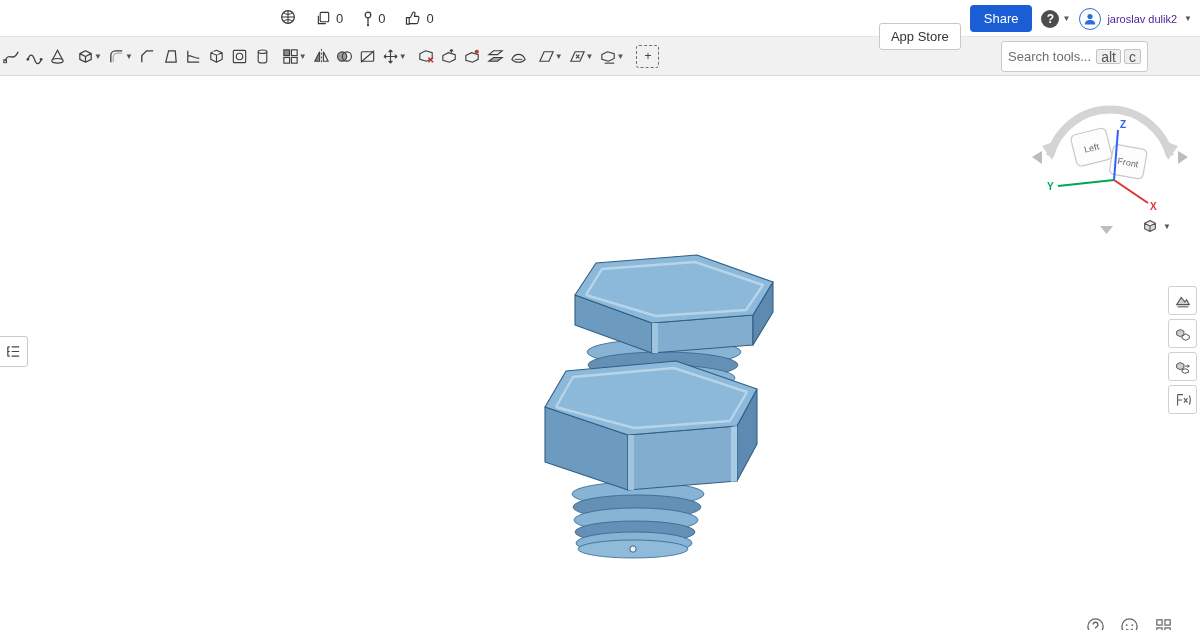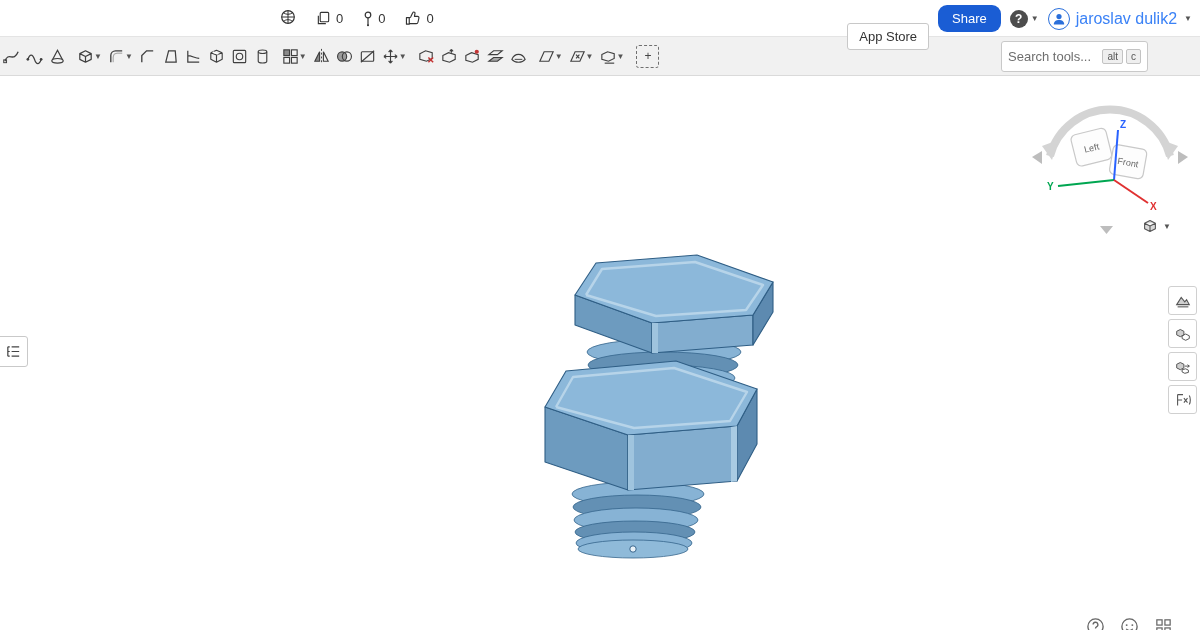--- a/index.html
+++ b/index.html
@@ -10,44 +10,44 @@
   .topbar { position:relative; height:37px; background:#fff; border-bottom:1px solid #e4e4e4; }
   .tb-left { position:absolute; left:0; top:0; height:37px; display:flex; align-items:center; gap:9px; padding-left:2px; }
   .doc-title { font-size:15px; font-weight:bold; color:#111; white-space:nowrap; }
   .ws-name { font-size:13px; color:#6b6b6b; }
   .folder { display:flex; align-items:center; gap:5px; font-size:13px; color:#4a4a4a; }
   .tb-center { position:absolute; left:280px; top:0; height:37px; display:flex; align-items:center; gap:20px; }
   .cnt { display:flex; align-items:center; gap:5px; font-size:13px; color:#333; }
   .tb-right { position:absolute; right:8px; top:0; height:37px; display:flex; align-items:center; gap:9px; }
   .btn-outline { height:27px; padding:0 11px; background:#fff; border:1px solid #c8c8c8; border-radius:3px;
                  font-size:13px; color:#333; display:flex; align-items:center; cursor:pointer;margin-top:35px; }
-  .btn-share { height:27px; padding:0 14px; border:none; border-radius:9px; font-size:13px; color:#fff;
+  .btn-share { height:27px; padding:0 14px; border:none; border-radius:4px; font-size:13px; color:#fff;
                background:#1a5dd4; display:flex; align-items:center; cursor:pointer; }
   .help-circ { width:18px; height:18px; border-radius:50%; background:#4d4d4d; color:#fff; font-size:12px;
                font-weight:bold; display:flex; align-items:center; justify-content:center; }
   .caret { font-size:8px; color:#555; margin-left:1px; }
   .avatar { width:22px; height:22px; border-radius:50%; border:1.5px solid #2a6fdb; background:#fff;
             display:flex; align-items:center; justify-content:center; }
-  .user-name { font-size:16px; color:#3b82f6; }
+  .user-name { font-size:11px; color:#4c1d95; }
 
   
   .toolbar { height:39px; background:#f1f1f1; border-bottom:1px solid #dadada; display:flex;
              align-items:center; padding:0 52px 0 0; }
   .tgroup { display:flex; align-items:center; margin-right:5px; }
   .tbtn { height:30px; padding:0 2px; display:flex; align-items:center; justify-content:center;
           border-radius:3px; background:transparent; border:none; cursor:pointer; }
   .tbtn svg { display:block; }
   .tcaret { font-size:8px; color:#555; margin:0 1px 0 -1px; }
   .isolate-btn { width:23px; height:23px; border:1px dashed #6f6f6f; border-radius:3px; background:transparent;
                  color:#444; font-size:12px; line-height:1; display:flex; align-items:center; justify-content:center;
                  margin:0 8px 0 4px; cursor:pointer; }
   .search-box { width:147px; height:31px; background:#fff; border:1px solid #c9c9c9; border-radius:3px;
                 display:flex; align-items:center; padding:0 6px; gap:3px; margin-left:auto; cursor:text; }
   .search-ph { flex:1; font-size:13px; color:#6e6e6e; white-space:nowrap; overflow:hidden; }
-  .kbd { background:#efefef; border:1px solid #c3c3c3; border-radius:2px; font-size:10px; color:#555;
+  .kbd { background:#efefef; border:1px solid #c3c3c3; border-radius:2px; font-size:14px; color:#555;
          padding:0 4px; height:15px; line-height:14px;text-align:center; }
 
   
   .canvas { position:relative; width:1200px; height:554px; background:#ffffff; overflow:visible; }
   .bolt-svg { position:absolute; left:520px; top:168px; }
   .gizmo { position:absolute; left:1030px; top:8px; width:160px; height:160px; }
   .cube-btn { position:absolute; left:1141px; top:141px; display:flex; align-items:center; gap:3px;
               background:transparent; border:none; cursor:pointer; }
   .tree-toggle { position:absolute; left:-1px; top:260px; width:29px; height:31px; background:#fff;
                  border:1px solid #c9c9c9; border-radius:0 3px 3px 0; display:flex; align-items:center;

